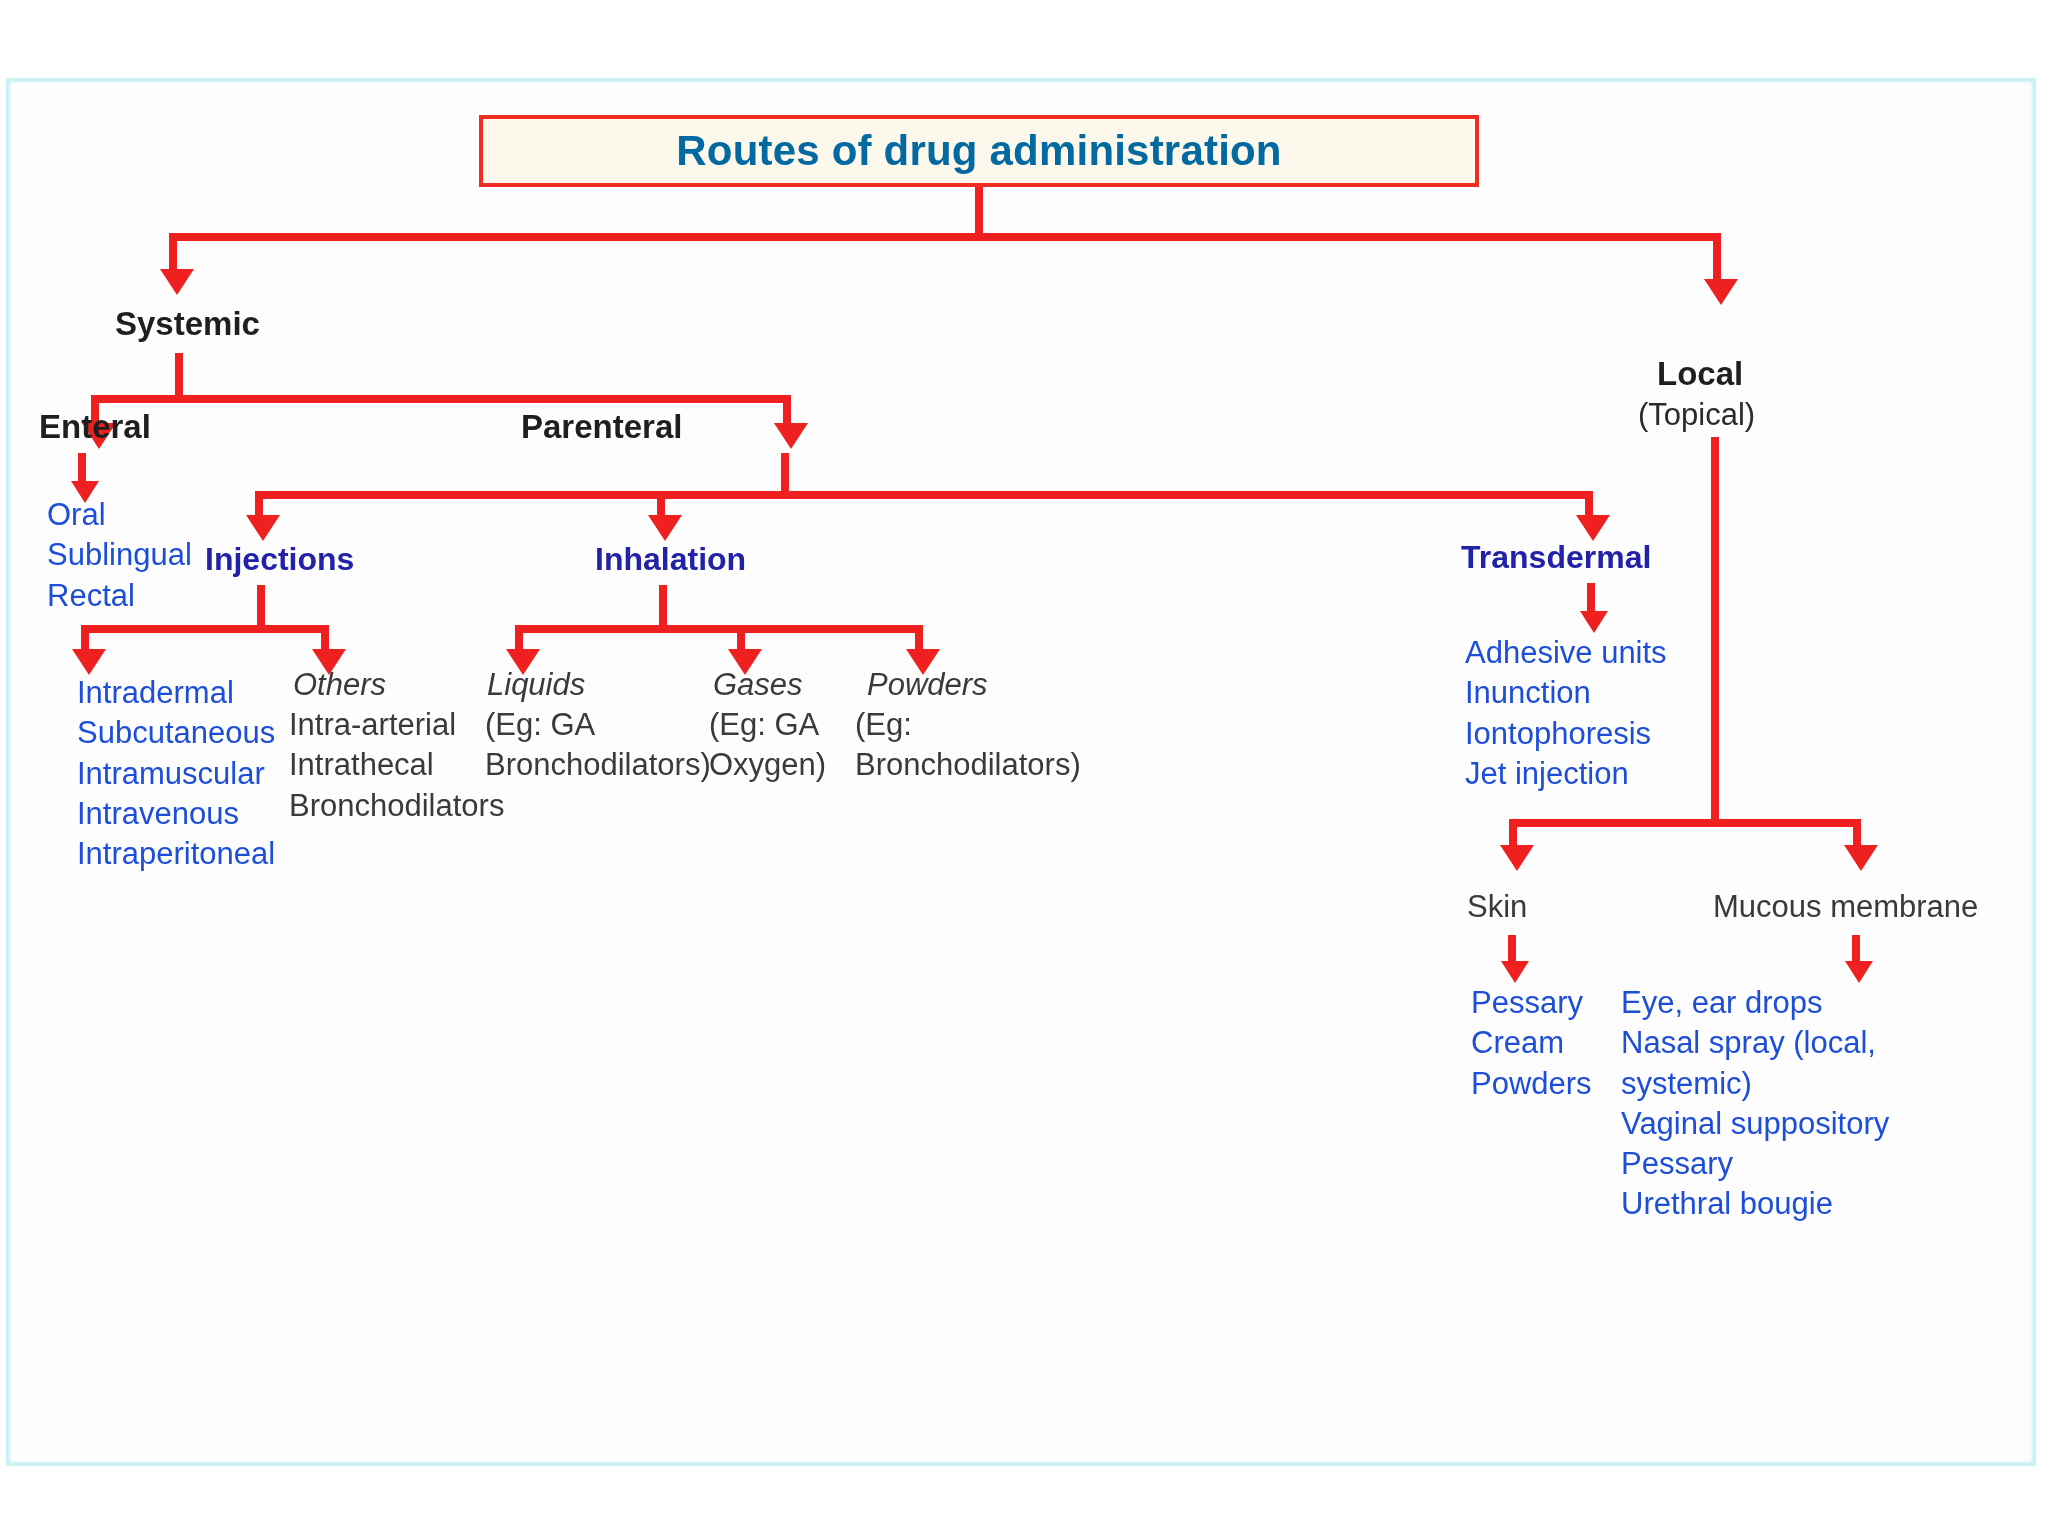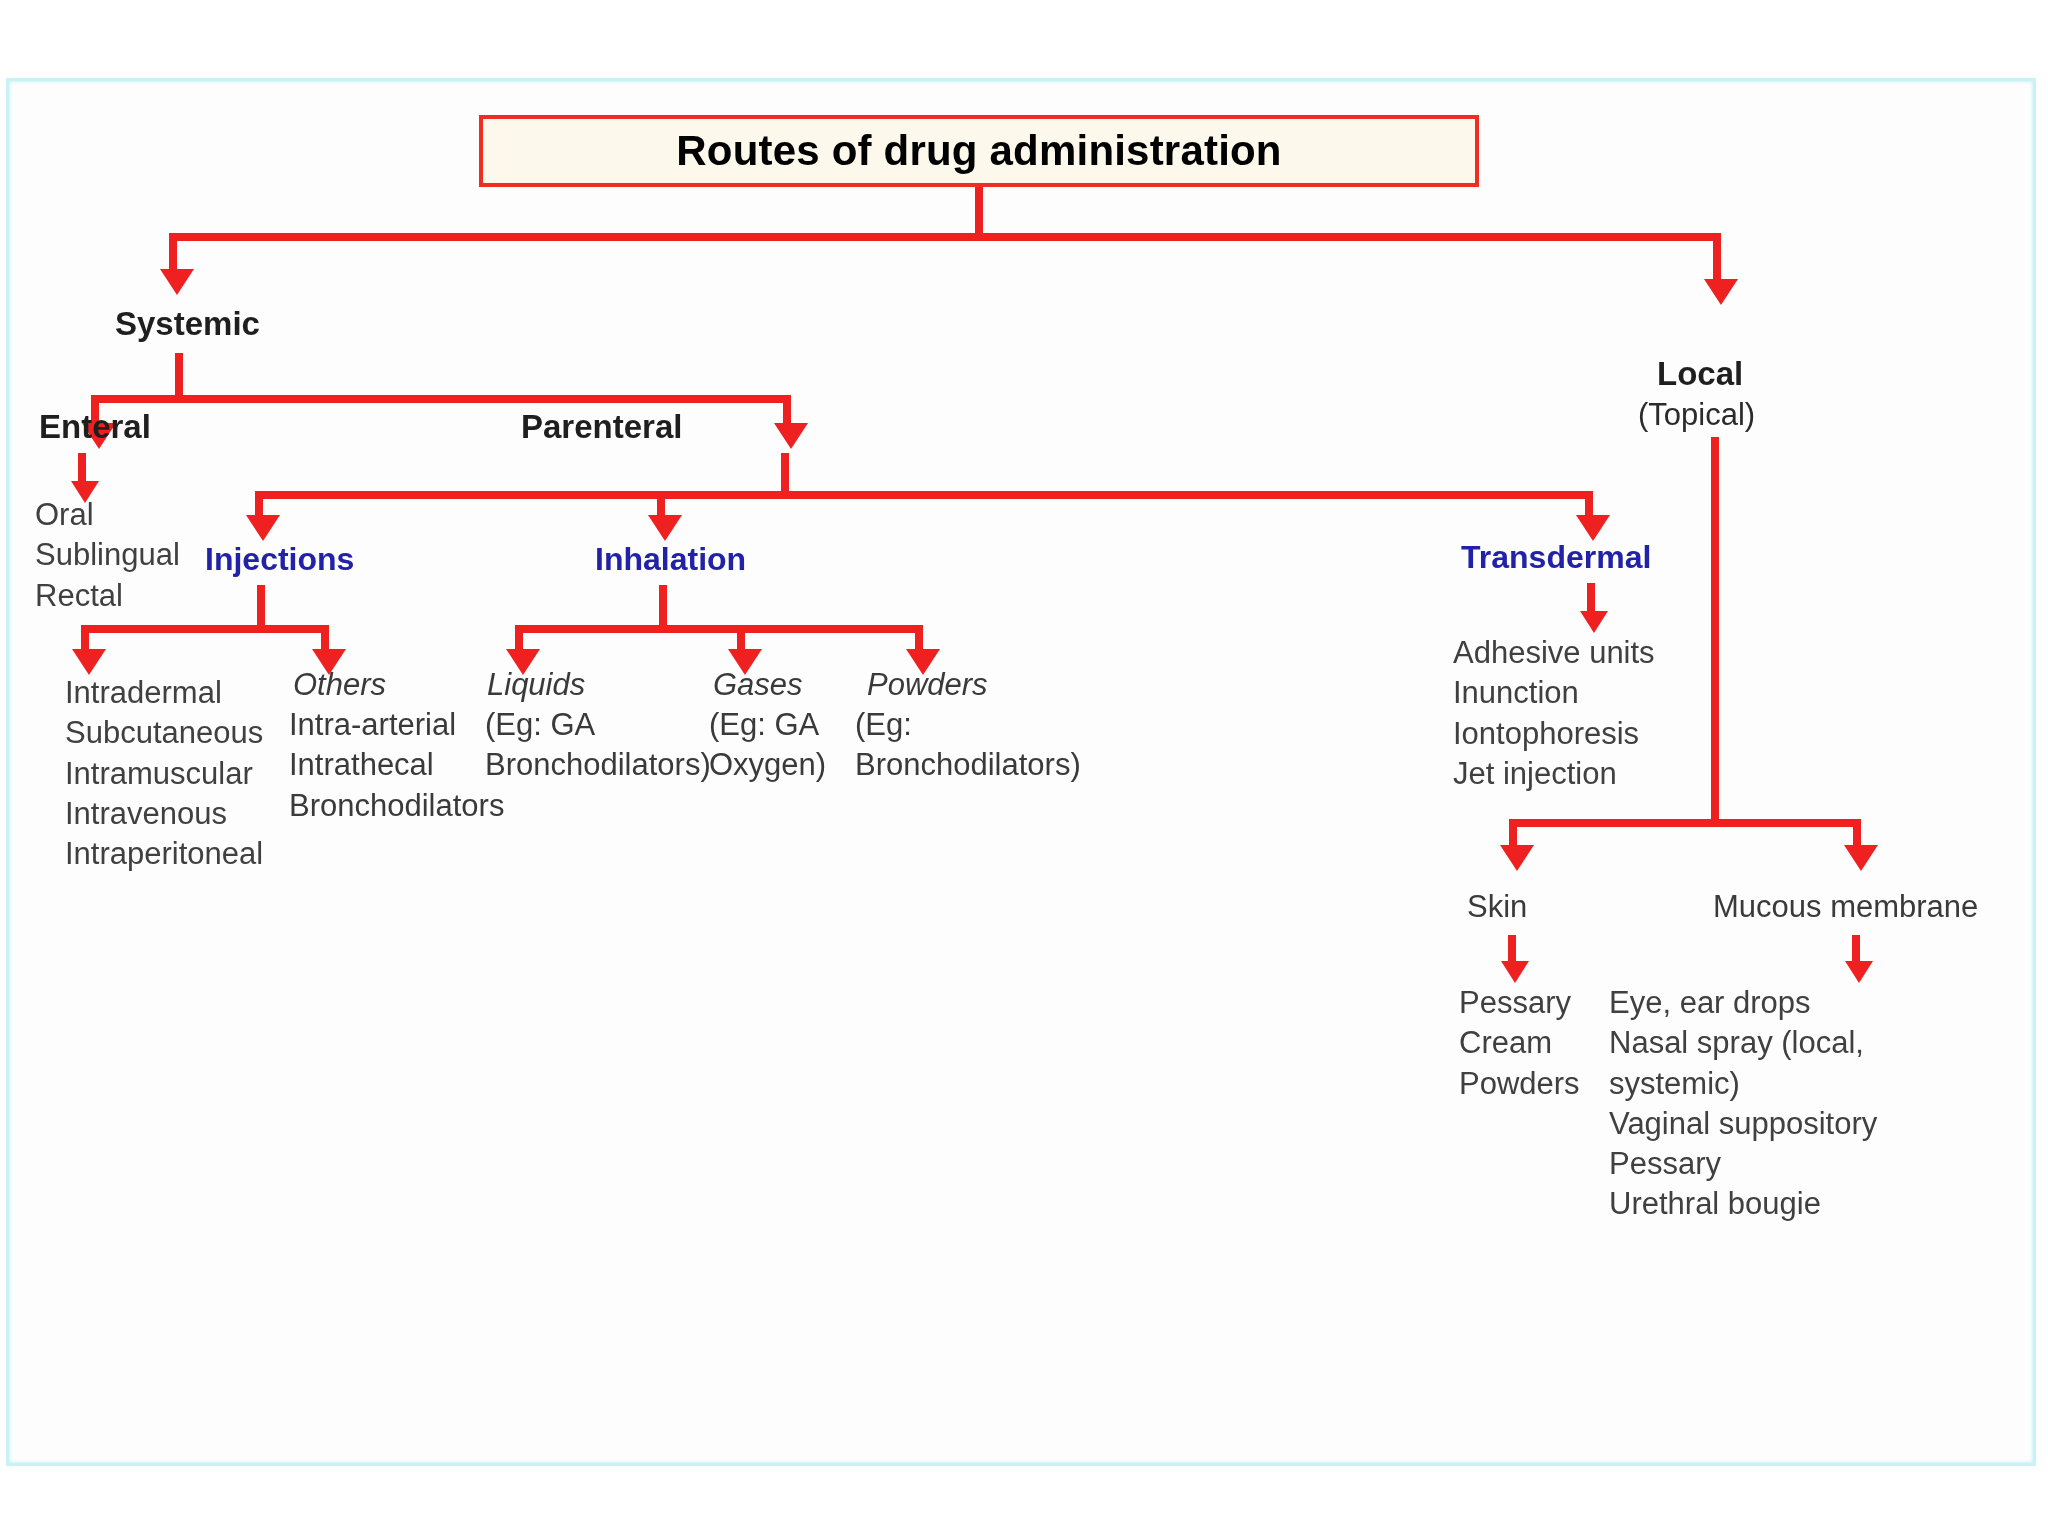--- a/index.html
+++ b/index.html
@@ -45,21 +45,21 @@
     background: #fdf8ec;
     border: 4px solid #ef2d23;
     box-sizing: border-box;
     display: flex;
     align-items: center;
     justify-content: center;
   }
   #title-text {
     font-size: 42px;
     font-weight: bold;
-    color: #000000;
+    color: #0369a1;
     letter-spacing: .2px;
     white-space: nowrap;
   }
 
   
   .hline {
     position: absolute;
     height: 8px;
     background: #ef2020;
   }
@@ -94,22 +94,23 @@
   }
   .lvl-blue {
     font-size: 32px;
     font-weight: bold;
     color: #2222a8;
   }
   .leaf-list {
     position: absolute;
     font-size: 31px;
     line-height: 1.30;
-    color: #404040;
+    color: #1d4ed8;
     white-space: pre-line;
+    margin-left: 12px;
   }
   .leaf-title {
     position: absolute;
     font-size: 31px;
     font-style: italic;
     color: #3a3a3a;
     white-space: nowrap;
   }
   .leaf-sub {
     position: absolute;

